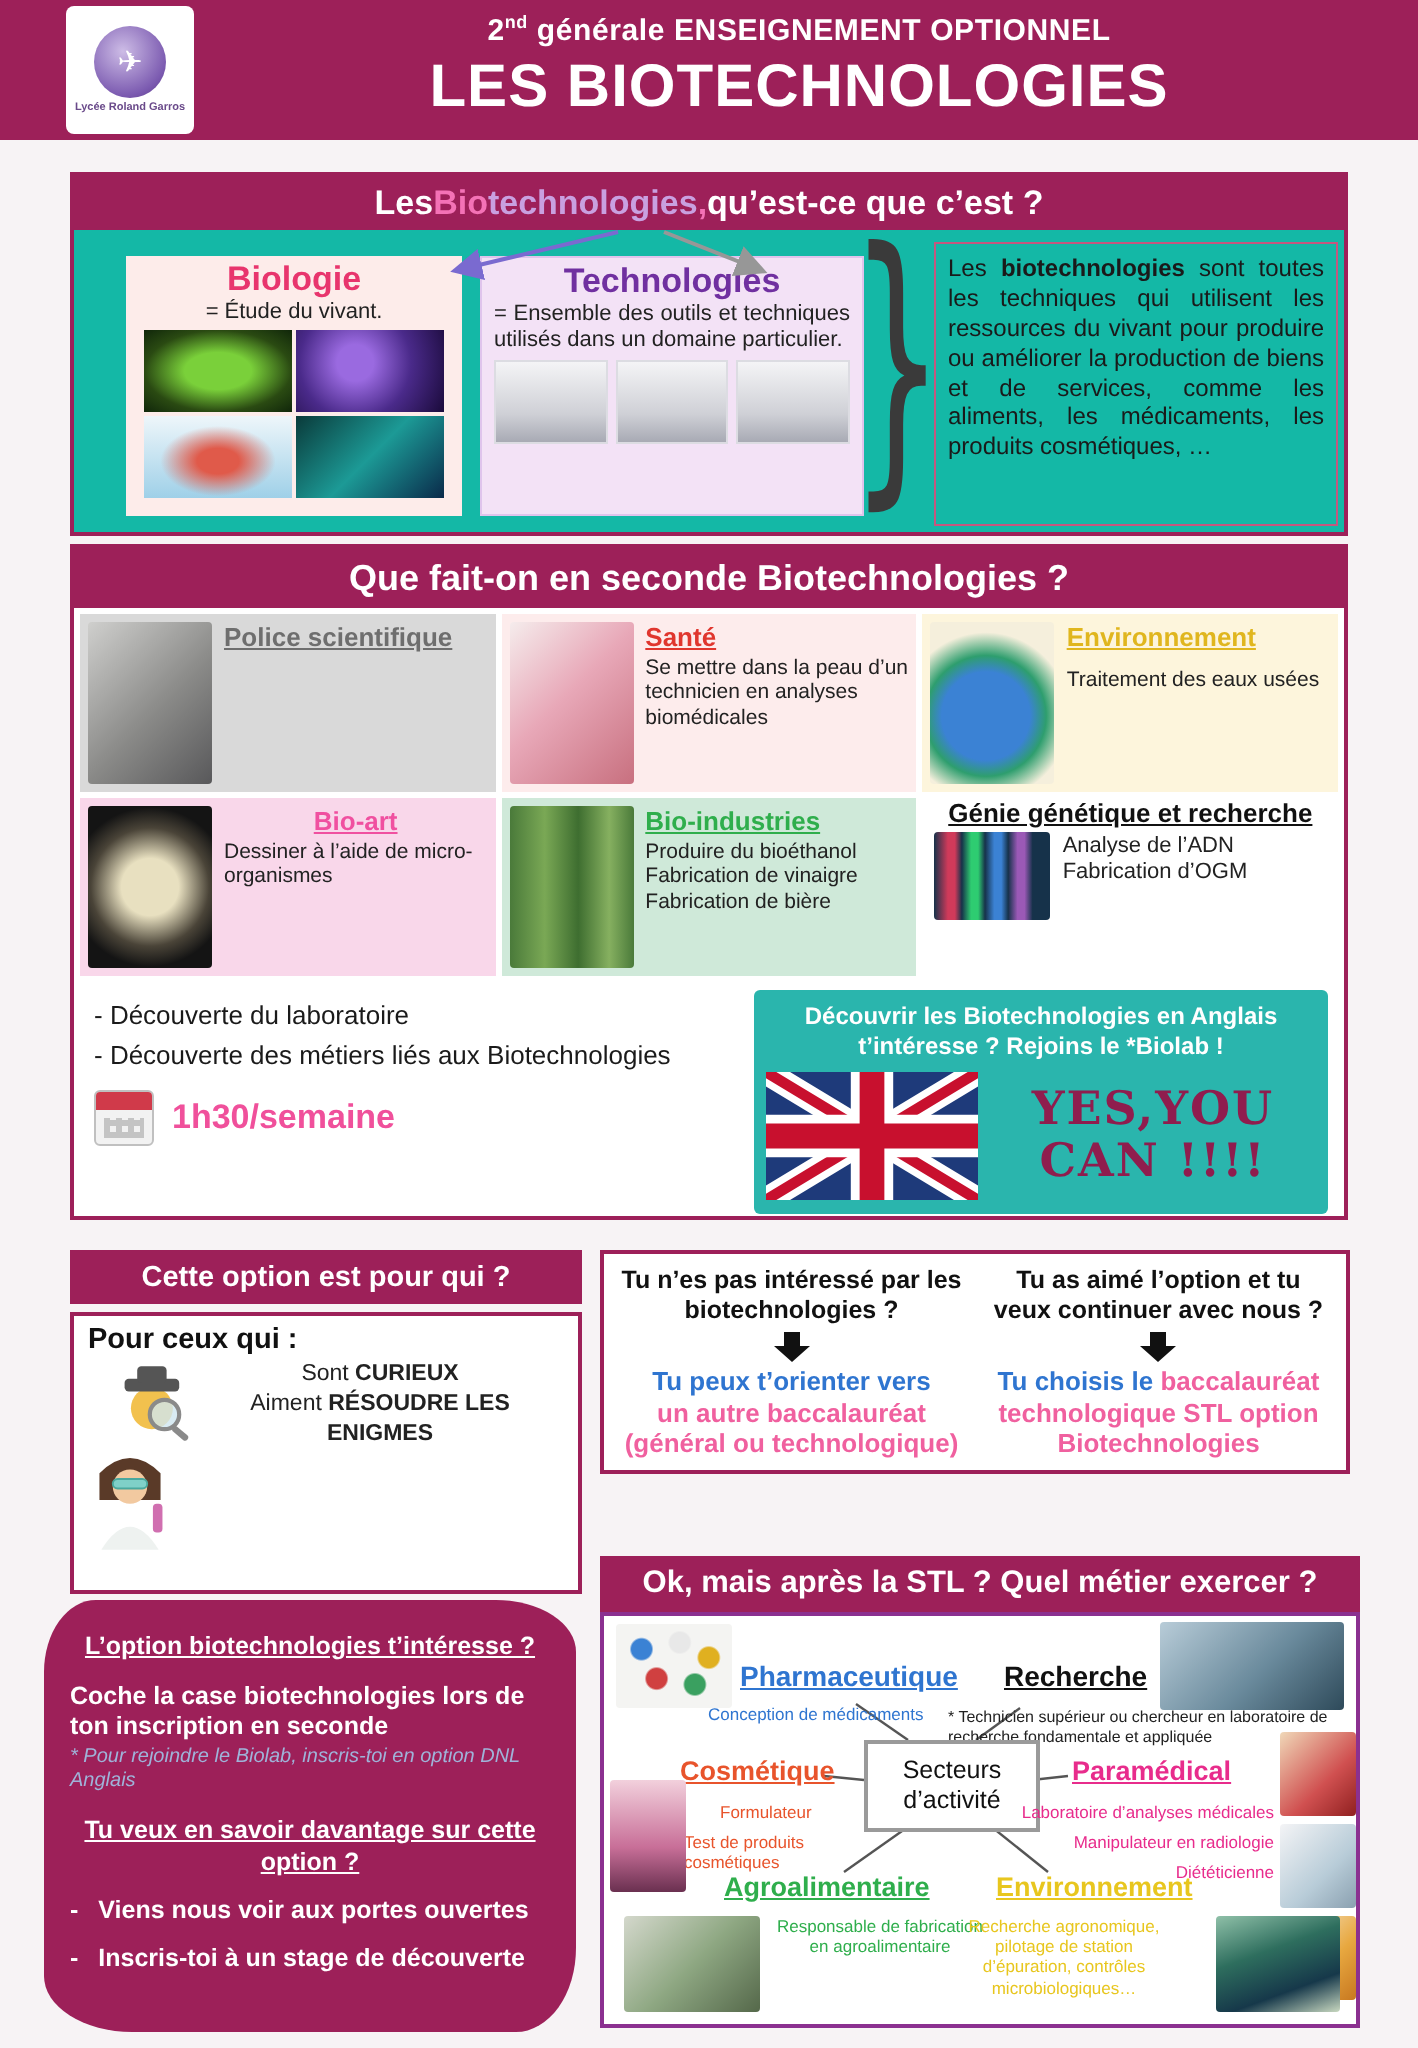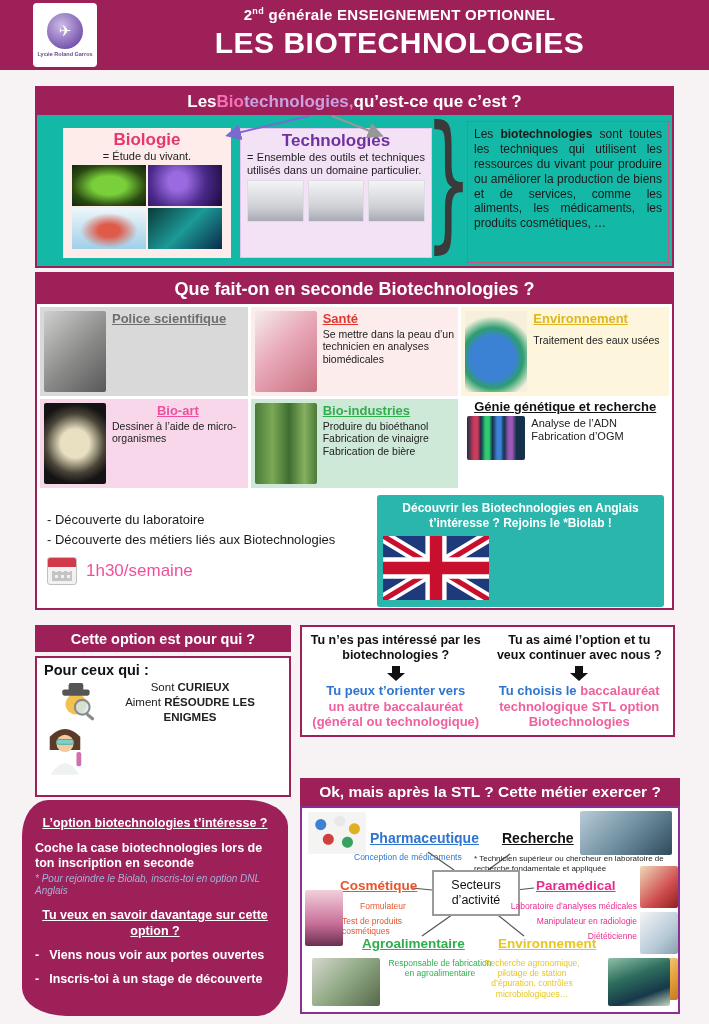--- a/index.html
+++ b/index.html
@@ -55,25 +55,25 @@
   .c-bioind{background:#cfe9d9;} .c-bioind h4{color:#2fae4c;}
   .c-gen{background:#fff;flex-direction:column;} .c-gen h4{color:#111;text-align:center;margin:1px 8px;line-height:1.1;}
   .c-gen .genrow{display:flex;flex:1;}
   .c-gen .cimg{width:58px;height:44px;margin:1px 4px 4px 6px;}
   .ph-police{background:linear-gradient(135deg,#cfcfcd,#8a8a88 55%,#58585a);}
   .ph-sante{background:linear-gradient(135deg,#f5ecec,#e8a8b8 45%,#c8707f);}
   .ph-env{background:radial-gradient(circle at 45% 58%,#3b82d4 0 38%,#2e9e6e 52%,#f5efdc 72%);}
   .ph-bioart{background:radial-gradient(circle at 50% 50%,#e8e0c0 0 28%,#4a4438 58%,#141414 78%);}
   .ph-bioind{background:linear-gradient(90deg,#4a7a3a,#7aa855 28%,#3e6e30 55%,#86b060 80%,#4a7a3a);}
   .ph-gen{background:linear-gradient(90deg,#16324a,#d03a5a 12% 18%,#16324a 24%,#2ecc71 32% 38%,#16324a 44%,#3b82d4 52% 58%,#16324a 64%,#9b59b6 72% 78%,#16324a 85%);}
-  .sec2-bottom{display:flex;padding:2px 8px 12px 10px;align-items:center;}
+  .sec2-bottom{display:flex;padding:2px 8px 12px 10px;align-items:flex-start;}
   .bullets{flex:1;padding-top:2px;}
   .bullets div{font-size:13px;color:#1a1a1a;margin:5px 0;}
   .sched{display:flex;align-items:center;gap:9px;margin:4px 0 0 18px;}
-  .sched-tx{font-size:17px;font-weight:normal;color:#f0509b;}
+  .sched-tx{font-size:17px;font-weight:bold;color:#f0509b;}
   .cal{width:28px;height:26px;background:#f2f2f2;border:1px solid #c0c0c0;border-radius:3px;position:relative;overflow:hidden;}
   .cal::before{content:"";position:absolute;left:0;top:0;right:0;height:9px;background:#d03a4a;}
   .cal::after{content:"";position:absolute;left:4px;top:13px;right:4px;bottom:3px;background:repeating-linear-gradient(90deg,#c4c4c4 0 3px,transparent 3px 6px),repeating-linear-gradient(0deg,#c4c4c4 0 3px,transparent 3px 6px);}
   .teal{width:287px;box-sizing:border-box;background:#2ab5ad;border-radius:3px;padding:6px 6px 7px;color:#fff;margin-top:2px;}
   .teal-q{font-size:12px;font-weight:bold;text-align:center;line-height:1.25;}
   .teal-row{display:flex;align-items:center;gap:6px;margin-top:5px;}
   .flagwrap{width:106px;height:64px;flex:none;}
   .yes{flex:1;font-family:"DejaVu Serif",serif;font-weight:bold;color:#8f1d4e;font-size:23px;text-align:center;line-height:1.15;letter-spacing:1px;}
   
   .sec3{position:absolute;left:35px;top:625px;width:256px;}
@@ -259,20 +259,22 @@
         <div class="teal-row">
           <div class="flagwrap">
             <svg viewBox="0 0 60 36" width="106" height="64" preserveAspectRatio="none">
               <rect width="60" height="36" fill="#1e3a7a"></rect>
               <path d="M0 0 L60 36 M60 0 L0 36" stroke="#fff" stroke-width="7"></path>
               <path d="M0 0 L60 36 M60 0 L0 36" stroke="#c8102e" stroke-width="3"></path>
               <path d="M30 0 V36 M0 18 H60" stroke="#fff" stroke-width="12"></path>
               <path d="M30 0 V36 M0 18 H60" stroke="#c8102e" stroke-width="7"></path>
             </svg>
           </div>
+          <div class="yes pre">YES,YOU
+CAN !!!!</div>
         </div>
       </div>
     </div>
   </section>
 
   <section class="sec3">
     <div class="bar">Cette option est pour qui ?</div>
     <div class="sec3-box">
       <div class="pourceux">Pour ceux qui :</div>
       <div class="who-row">
@@ -325,21 +327,21 @@
         <span class="dash">-</span>
         <span>Viens nous voir aux portes ouvertes</span>
       </div>
     <div class="blob-li">
         <span class="dash">-</span>
         <span>Inscris-toi à un stage de découverte</span>
       </div>
   </section>
 
   <section class="sec6">
-    <div class="bar">Ok, mais après la STL ? Cette métier exercer ?</div>
+    <div class="bar">Ok, mais après la STL ? Quel métier exercer ?</div>
     <div class="map">
       <svg class="links" width="376" height="204" viewBox="0 0 376 204">
         <line x1="152" y1="62" x2="126" y2="44" stroke="#555" stroke-width="1.2"></line>
         <line x1="186" y1="62" x2="208" y2="46" stroke="#555" stroke-width="1.2"></line>
         <line x1="130" y1="82" x2="110" y2="80" stroke="#555" stroke-width="1.2"></line>
         <line x1="214" y1="82" x2="232" y2="80" stroke="#555" stroke-width="1.2"></line>
         <line x1="154" y1="104" x2="120" y2="128" stroke="#555" stroke-width="1.2"></line>
         <line x1="192" y1="104" x2="222" y2="128" stroke="#555" stroke-width="1.2"></line>
       </svg>
       <div class="ph ph-pills" style="left:6px;top:4px;width:58px;height:42px;"></div>

